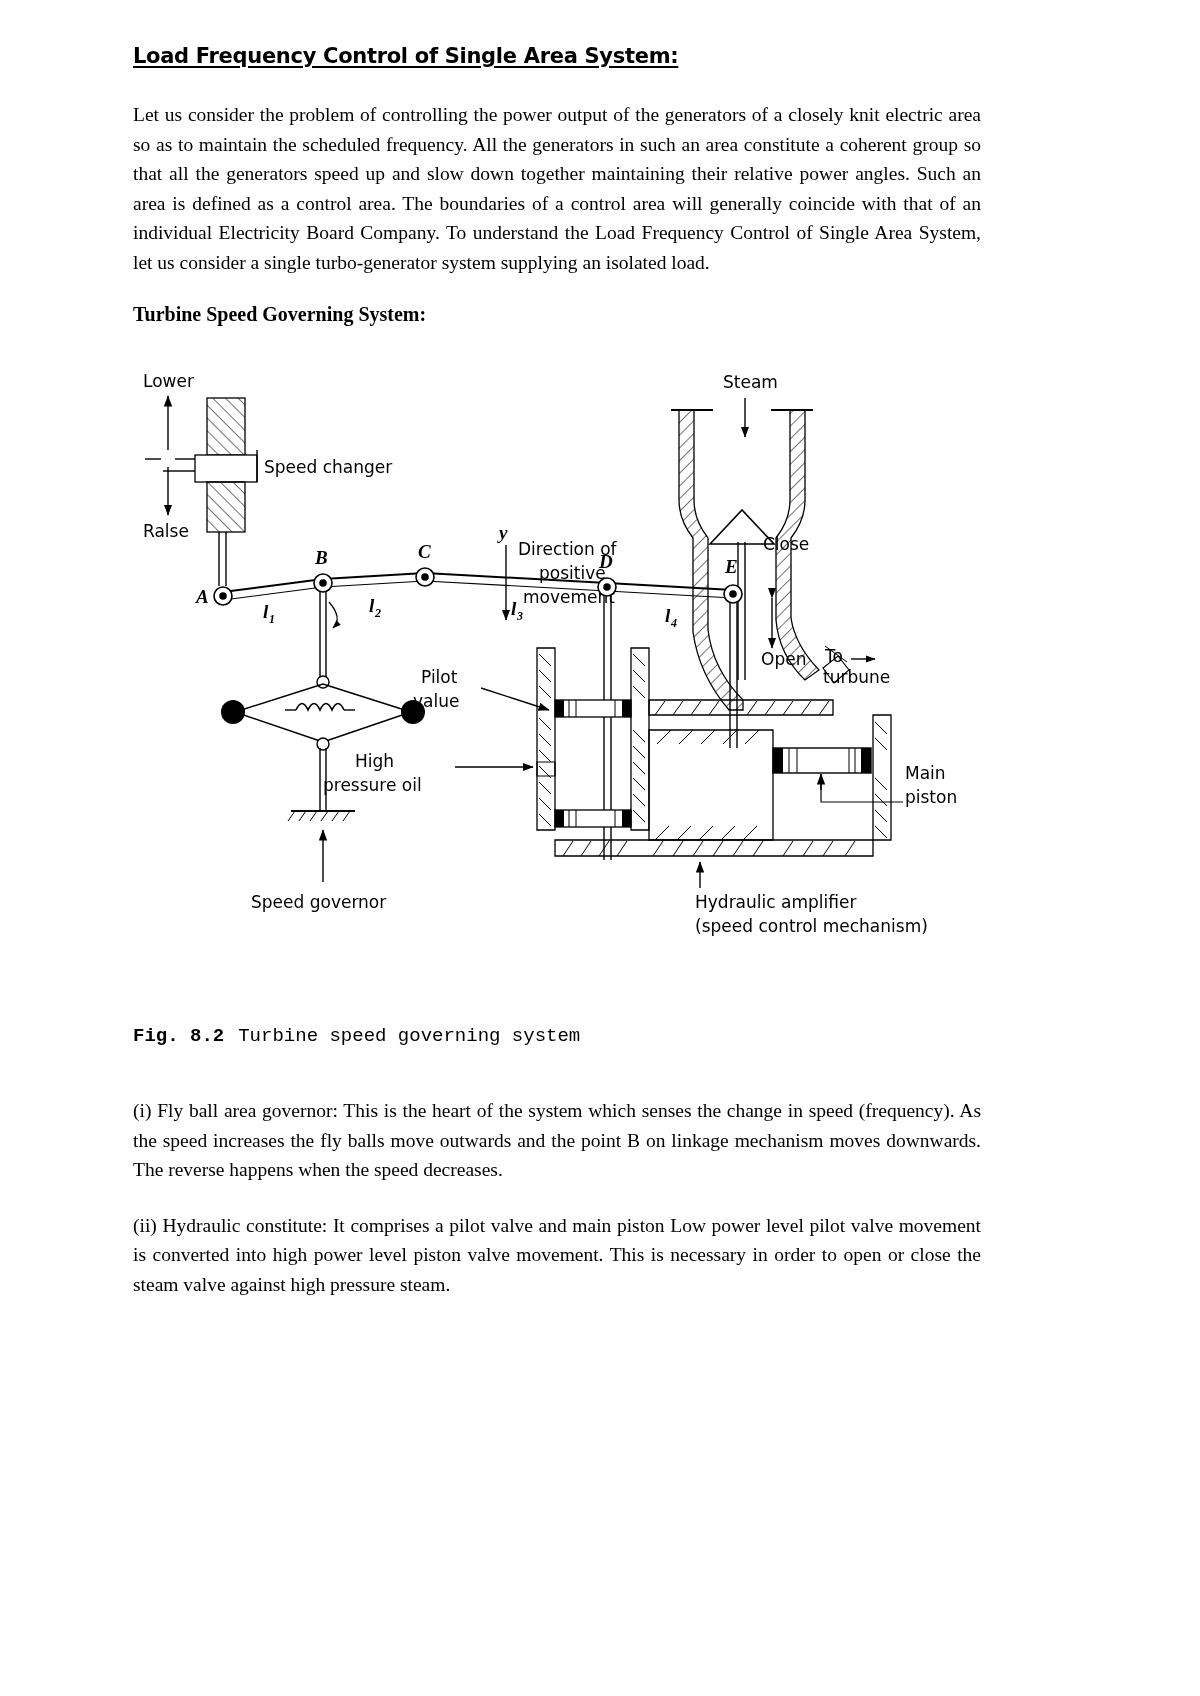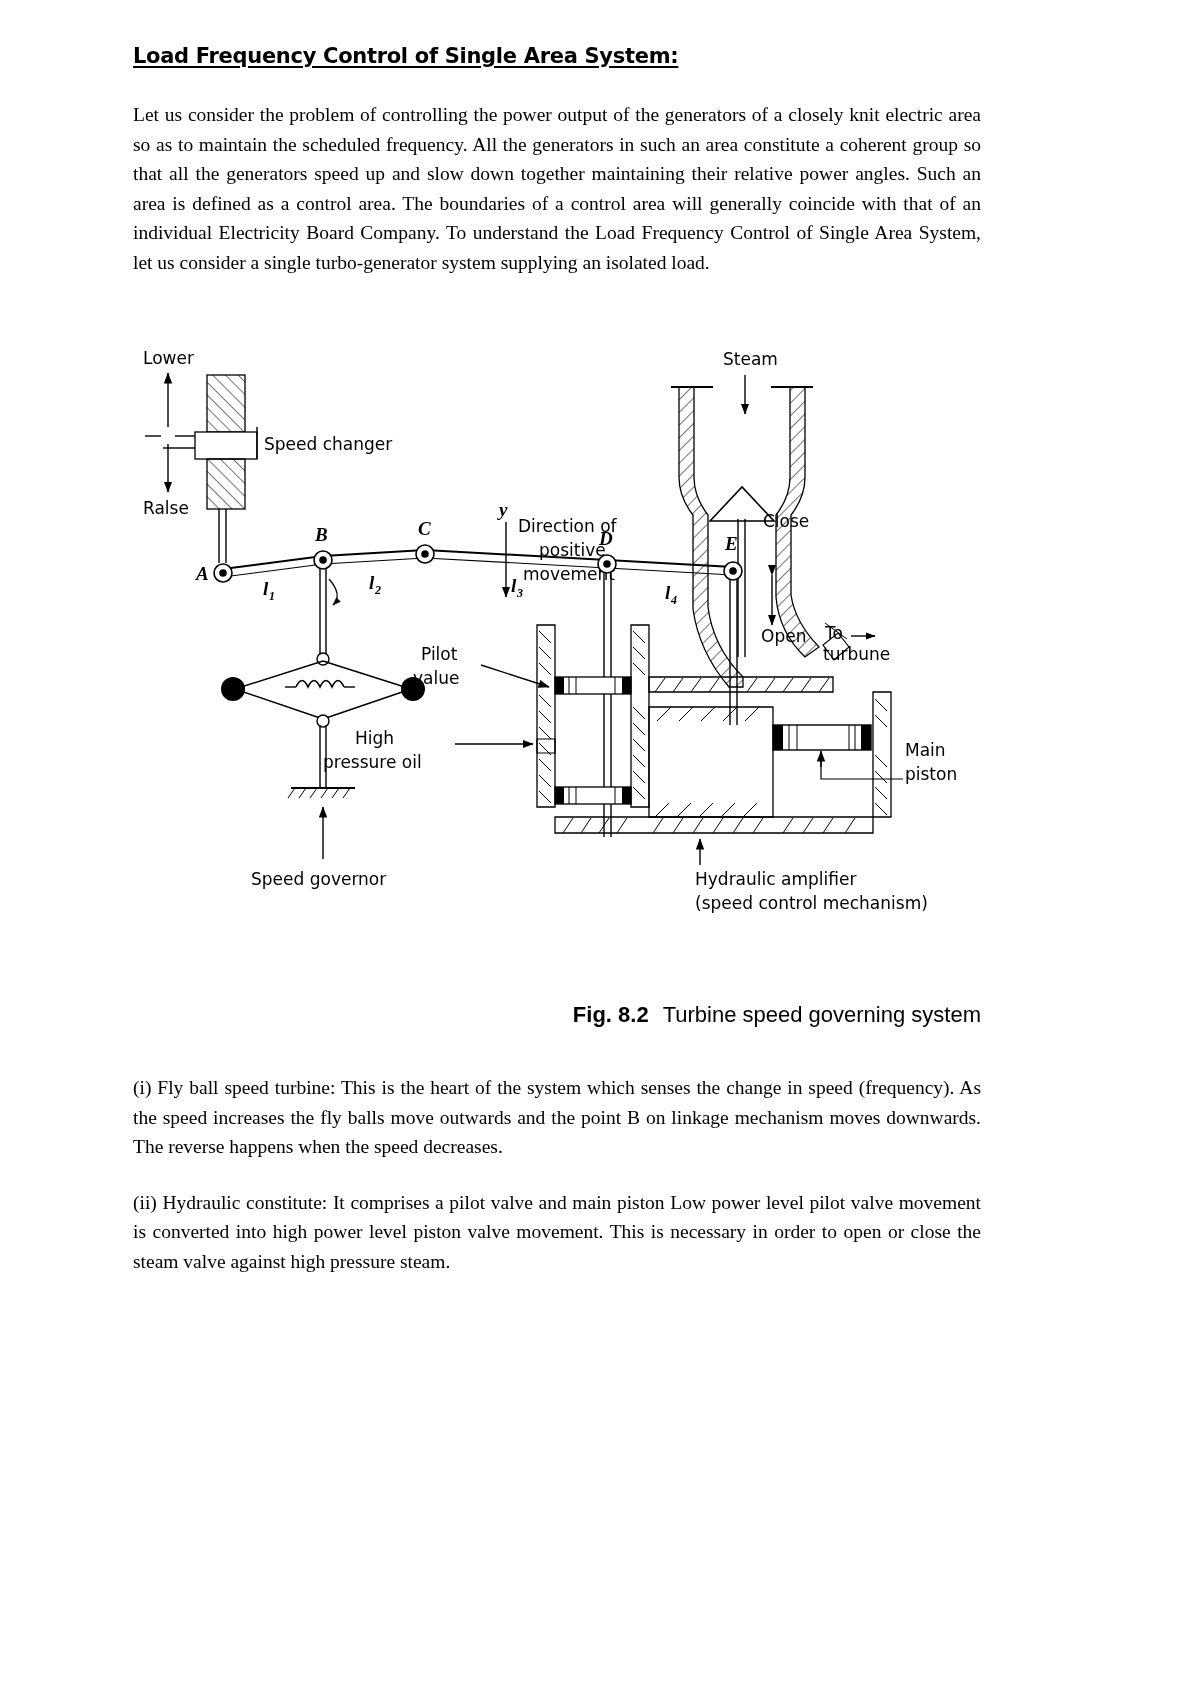--- a/index.html
+++ b/index.html
@@ -64,23 +64,23 @@
     width: 848px;
     height: 700px;
     margin-top: 18px;
   }
   .figure svg { display: block; }
   .fig-caption {
     position: absolute;
     left: 0;
     top: 655px;
     width: 848px;
-    text-align: right;
-    font-family: Liberation Sans, sans-serif;
-    font-size: 22px;
+    text-align: left;
+    font-family: Liberation Mono, monospace;
+    font-size: 19px;
   }
   .fig-caption .cap-num { font-weight: bold; }
   .fig-caption .cap-txt { font-weight: normal; padding-left: 14px; }
   .lbl {
     font-family: "DejaVu Sans", sans-serif;
     font-size: 17px;
     fill: #000;
   }
   .lbl-it {
     font-family: "Liberation Serif", serif;
@@ -110,20 +110,21 @@
     <div class="spacer-lg"></div>
 
     <h1 class="doc-heading">Load Frequency Control of Single Area System:</h1>
 
     <div class="spacer-md"></div>
 
     <p class="body-text"><span>Let us consider the problem of controlling the power output of the generators of a closely knit electric area so as to maintain the scheduled frequency. All the generators in such an area constitute a coherent group so that all the generators speed up and slow down together maintaining their relative power angles. Such an area is defined as a </span><b>control area</b><span>. The boundaries of a control area will generally coincide with that of an individual Electricity Board Company. To understand the Load Frequency Control of Single Area System, let us consider a single turbo-generator system supplying an isolated load.</span></p>
 
     <div class="spacer-sm"></div>
 
+    <h2 class="sub-heading">Turbine Speed Governing System:</h2>
 
     <div class="spacer-sm"></div>
 
 
     <div class="figure">
       <svg width="848" height="660" viewBox="0 0 848 660">
         <defs>
           <pattern id="hatchR" patternUnits="userSpaceOnUse" width="9" height="9" patternTransform="rotate(45)">
             <line x1="0" y1="0" x2="0" y2="9" stroke="#000" stroke-width="1.1"></line>
           </pattern>
@@ -415,20 +416,20 @@
         </g>
       </svg>
 
       <div class="fig-caption">
         <span class="cap-num">Fig. 8.2</span><span class="cap-txt">Turbine speed governing system</span>
       </div>
     </div>
 
     <div class="spacer-sm"></div>
 
-    <p class="body-text"><b>(i) Fly ball speed turbine:</b><span> This is the heart of the system which senses the change in speed (frequency). As the speed increases the fly balls move outwards and the point B on linkage mechanism moves downwards. The reverse happens when the speed decreases.</span></p>
+    <p class="body-text"><b>(i) Fly ball area governor:</b><span> This is the heart of the system which senses the change in speed (frequency). As the speed increases the fly balls move outwards and the point B on linkage mechanism moves downwards. The reverse happens when the speed decreases.</span></p>
 
     <div class="spacer-sm"></div>
 
     <p class="body-text"><b>(ii) Hydraulic constitute:</b><span> It comprises a pilot valve and main piston Low power level pilot valve movement is converted into high power level piston valve movement. This is necessary in order to open or close the steam valve against high pressure steam.</span></p>
 
   </div>
 </div>
 
 </body></html>

